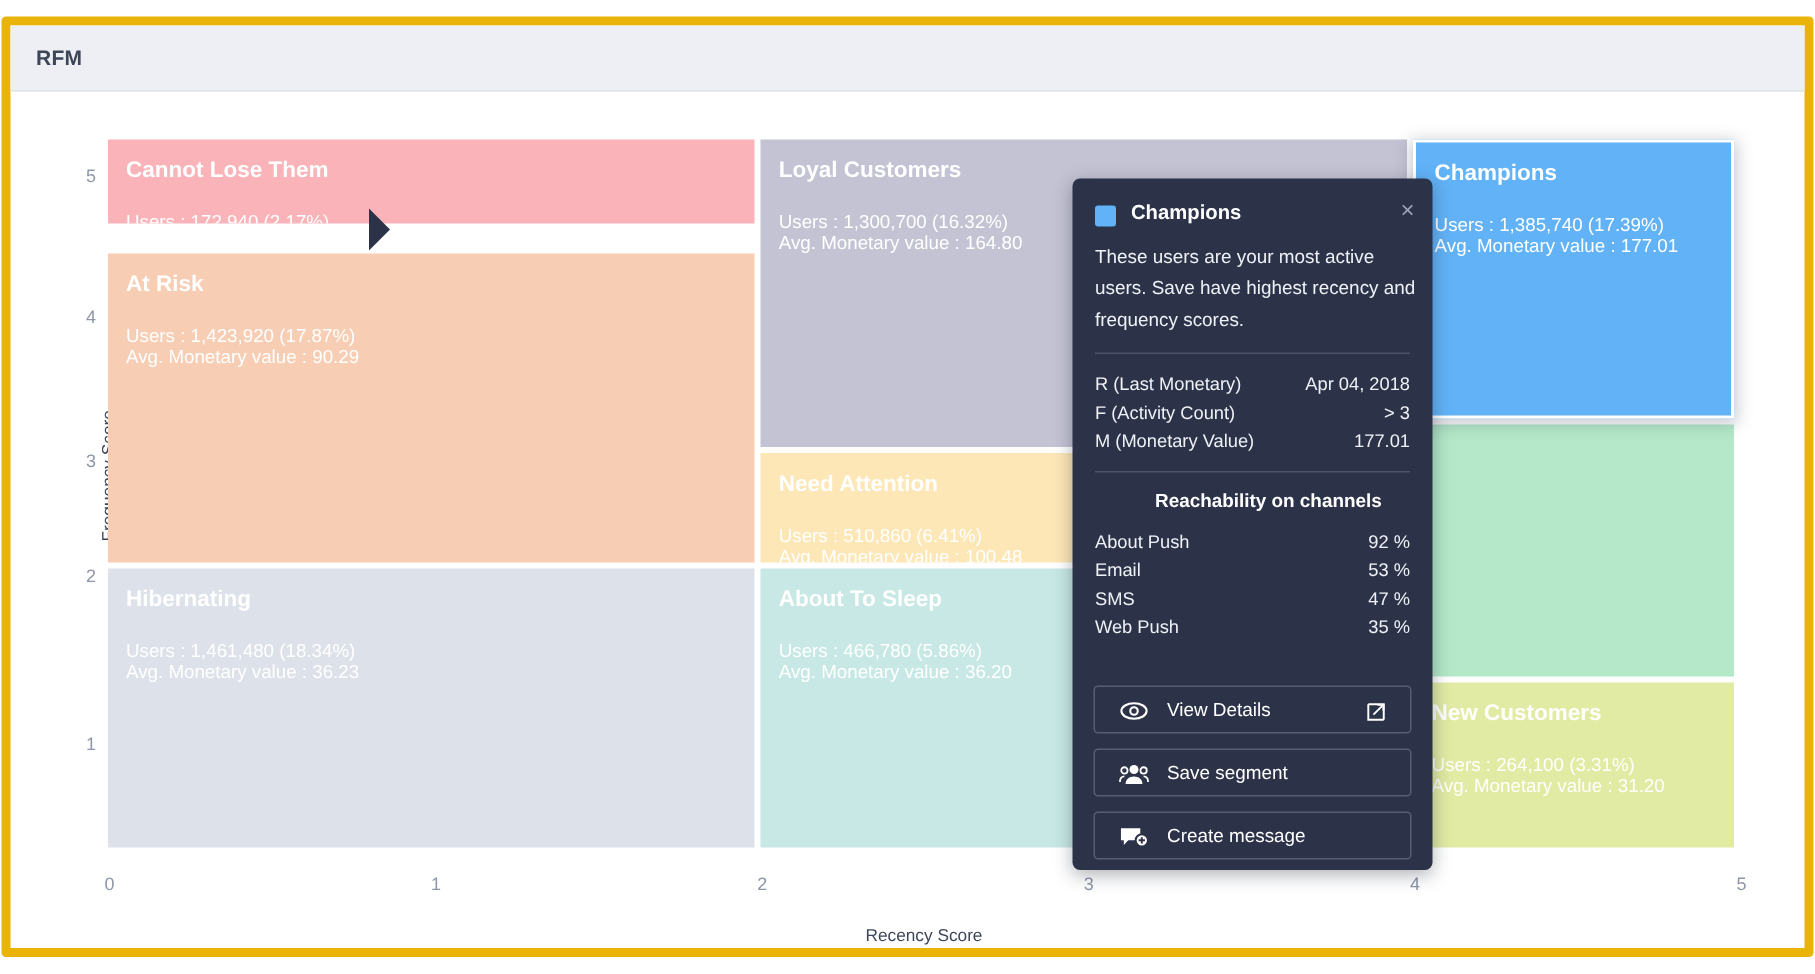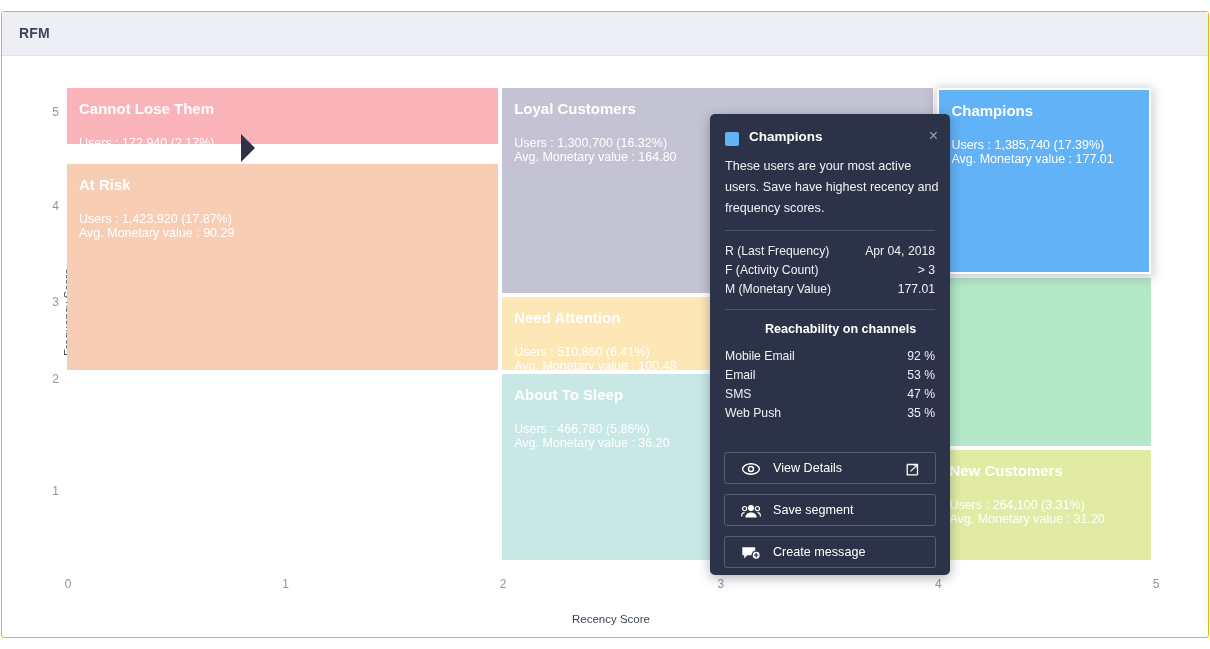--- a/index.html
+++ b/index.html
@@ -9,21 +9,21 @@
     font-family:"Liberation Sans", sans-serif;
     -webkit-font-smoothing:antialiased;
     overflow:hidden;
   }
   #root{position:relative;width:1210px;height:649px;}
 
   
   .card{
     position:absolute;left:1px;top:11px;width:1208px;height:627px;
     background:#ffffff;
-    border:1px solid #eab308;
+    border:6px solid #eab308;
     border-radius:3px;
     box-sizing:border-box;
   }
   .card-header{
     position:absolute;left:0;top:0;width:100%;height:44px;
     background:#edeff4;
     border-bottom:1px solid #dfe3ea;
     box-sizing:border-box;
   }
   .card-title{
@@ -172,20 +172,25 @@
       <div class="xlabel">Recency Score</div>
     <div class="tile" style="left: 0px; top: 0px; width: 431.2px; height: 56px; background: rgb(250, 180, 185);">
           <div class="tile-name">Cannot Lose Them</div>
           <div class="tile-line tile-users">Users : 172,940 (2.17%)</div>
           <div class="tile-line tile-money">Avg. Monetary value : 109.68</div>
         </div>
         <div class="tile" style="left: 0px; top: 76.16px; width: 431.2px; height: 205.44px; background: rgb(247, 205, 180);">
           <div class="tile-name">At Risk</div>
           <div class="tile-line tile-users">Users : 1,423,920 (17.87%)</div>
           <div class="tile-line tile-money">Avg. Monetary value : 90.29</div>
+        </div>
+        <div class="tile" style="left: 0px; top: 285.6px; width: 431.2px; height: 186.4px; background: rgb(221, 226, 234);">
+          <div class="tile-name">Hibernating</div>
+          <div class="tile-line tile-users">Users : 1,461,480 (18.34%)</div>
+          <div class="tile-line tile-money">Avg. Monetary value : 36.23</div>
         </div>
         <div class="tile" style="left: 435.2px; top: 0px; width: 431.2px; height: 205.44px; background: rgb(196, 195, 212);">
           <div class="tile-name">Loyal Customers</div>
           <div class="tile-line tile-users">Users : 1,300,700 (16.32%)</div>
           <div class="tile-line tile-money">Avg. Monetary value : 164.80</div>
         </div>
         <div class="tile" style="left: 435.2px; top: 209.44px; width: 431.2px; height: 72.16px; background: rgb(253, 231, 182);">
           <div class="tile-name">Need Attention</div>
           <div class="tile-line tile-users">Users : 510,860 (6.41%)</div>
           <div class="tile-line tile-money">Avg. Monetary value : 100.48</div>
@@ -227,40 +232,40 @@
         <span class="tt-title">Champions</span>
         <button class="tt-close">×</button>
       </div>
 
       <div class="tt-desc">These users are your most active users. Save have highest recency and frequency scores.</div>
 
       <div class="tt-hr tt-hr1"></div>
 
       <div id="rfm-rows">
           <div class="rfm-row" style="top: 130px;">
-            <span class="k">R (Last Frequency)</span>
+            <span class="k">R (Last Monetary)</span>
             <span class="v">Apr 04, 2018</span>
           </div>
           <div class="rfm-row" style="top: 149px;">
             <span class="k">F (Activity Count)</span>
             <span class="v">&gt; 3</span>
           </div>
           <div class="rfm-row" style="top: 168px;">
             <span class="k">M (Monetary Value)</span>
             <span class="v">177.01</span>
           </div>
         </div>
 
       <div class="tt-hr tt-hr2"></div>
 
       <div class="tt-sub">Reachability on channels</div>
 
       <div id="ch-rows">
           <div class="ch-row" style="top: 235px;">
-            <span class="k">Mobile Email</span>
+            <span class="k">About Push</span>
             <span class="v">92 %</span>
           </div>
           <div class="ch-row" style="top: 254px;">
             <span class="k">Email</span>
             <span class="v">53 %</span>
           </div>
           <div class="ch-row" style="top: 273px;">
             <span class="k">SMS</span>
             <span class="v">47 %</span>
           </div>

